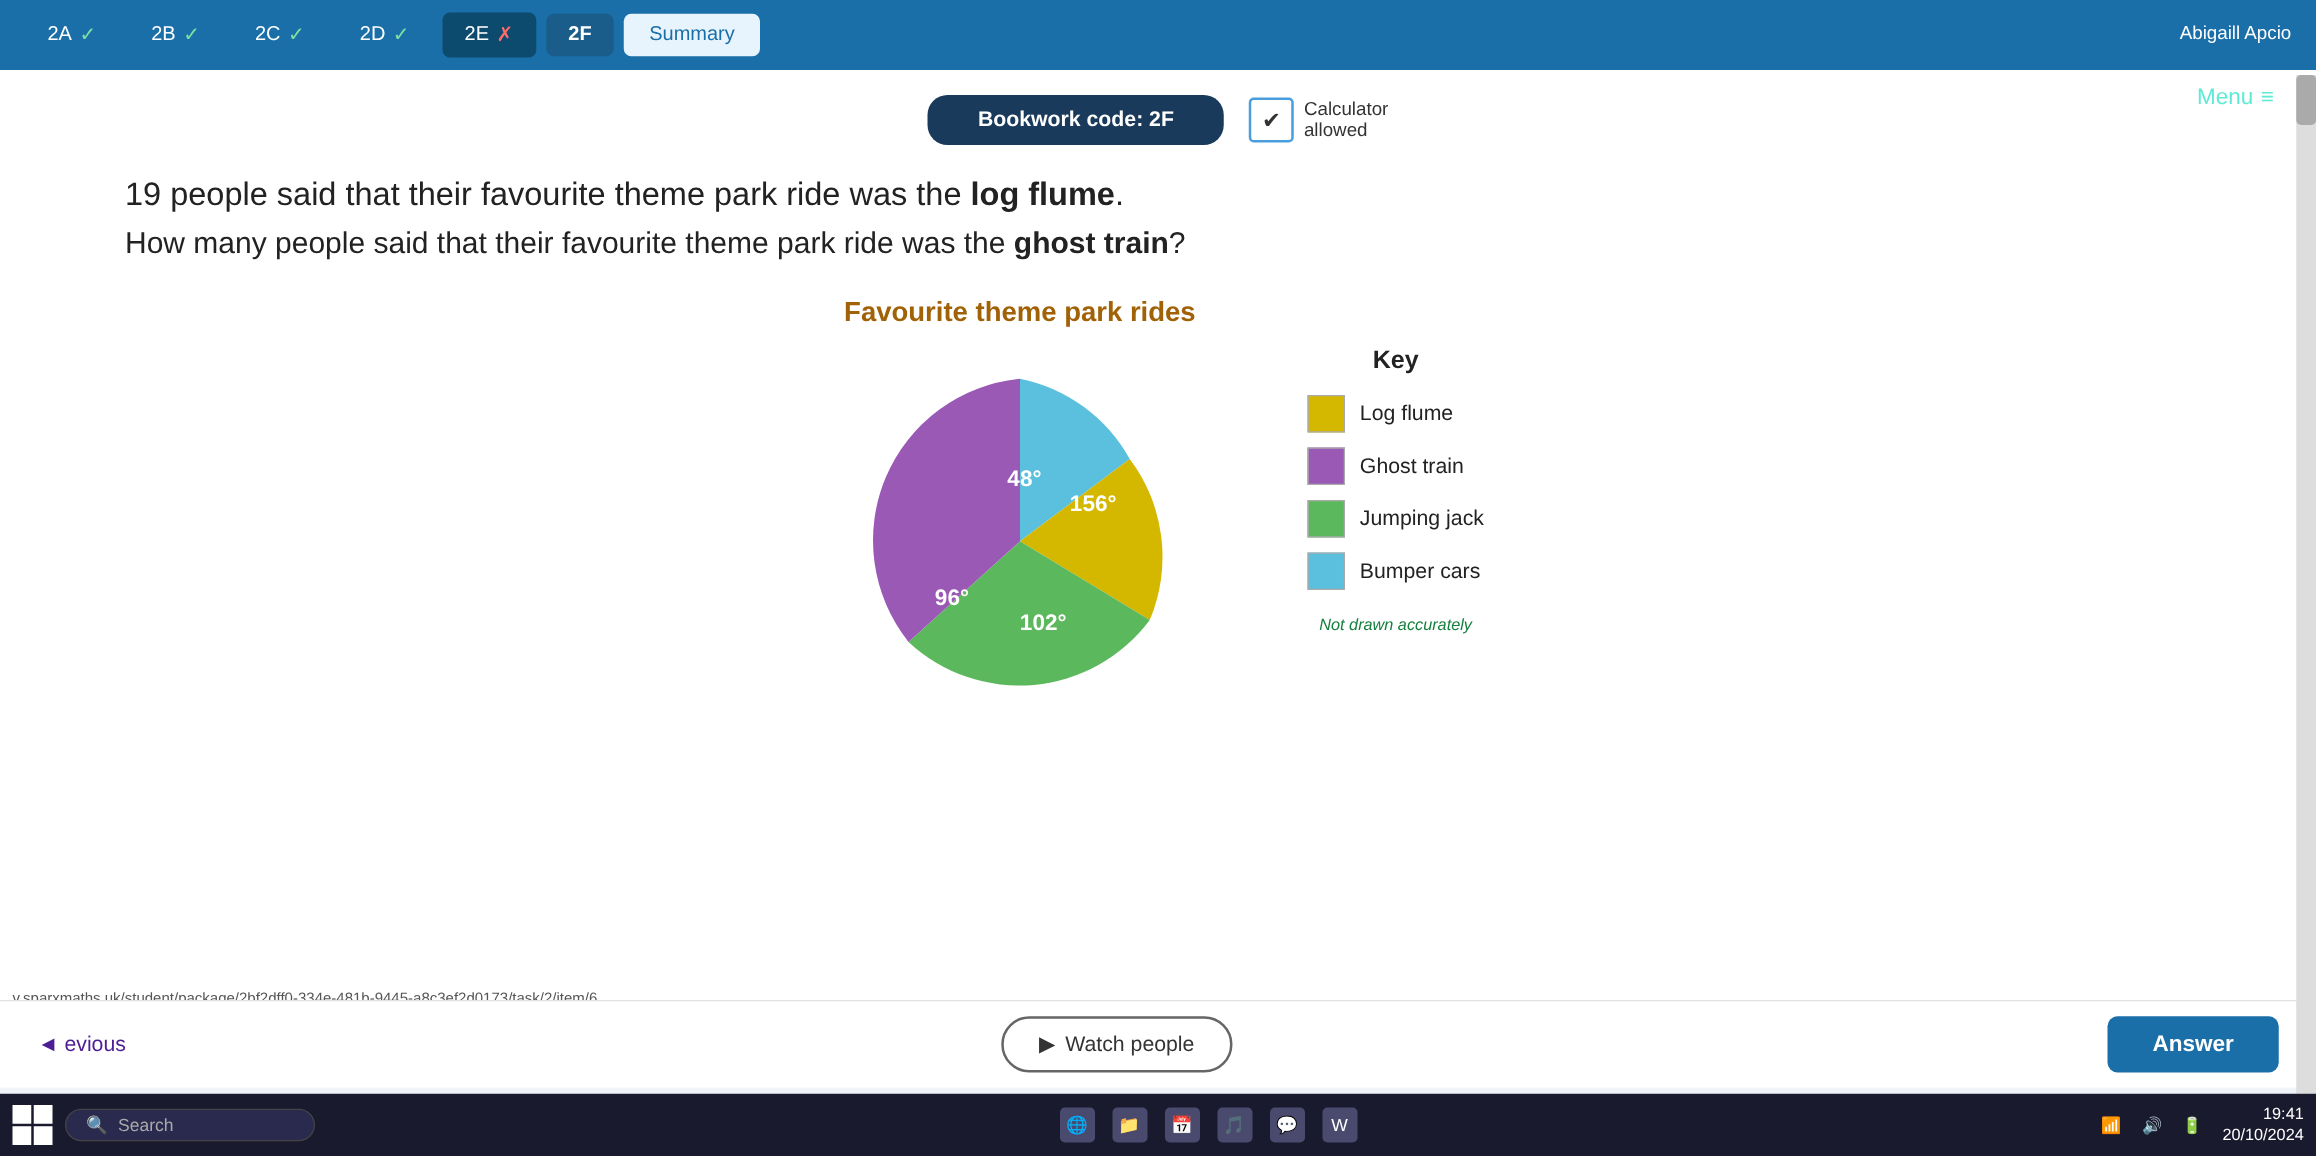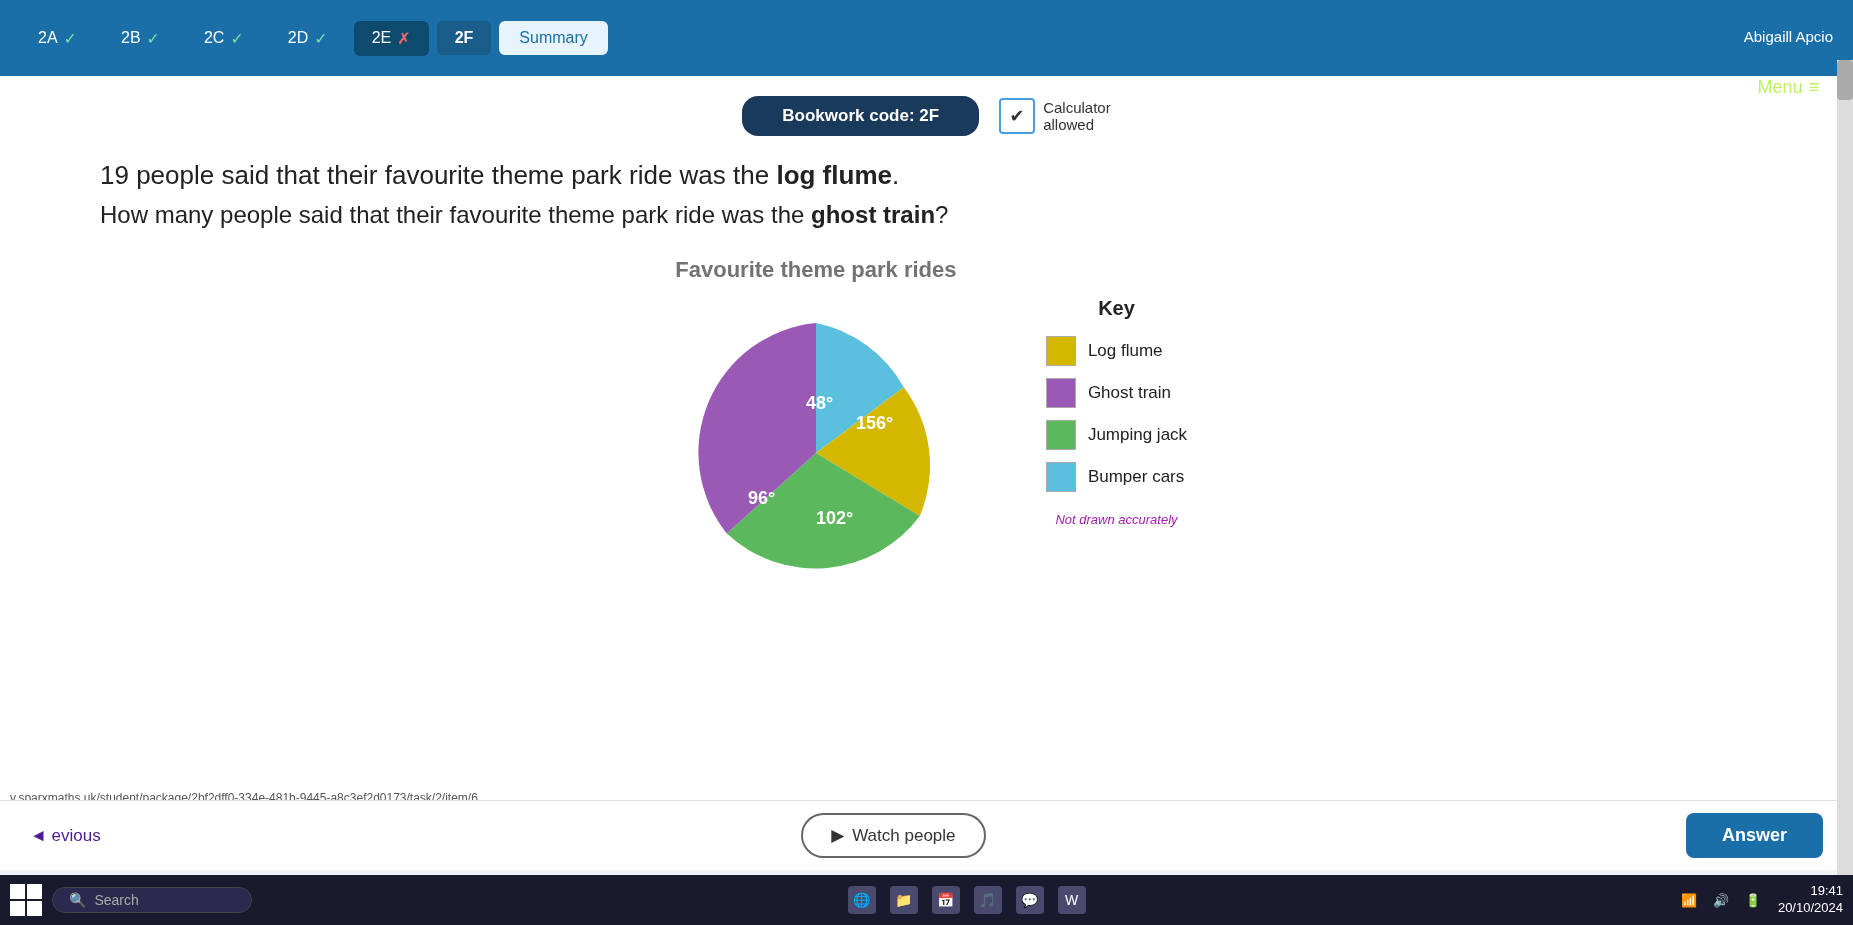--- a/index.html
+++ b/index.html
@@ -12,21 +12,21 @@
       position: relative;
     }
 
     
     .top-nav {
       background: #1a6fa8;
       display: flex;
       align-items: center;
       justify-content: space-between;
       padding: 0 20px;
-      height: 76px;
+      height: 56px;
     }
     .nav-tabs {
       display: flex;
       align-items: center;
       gap: 8px;
     }
     .nav-tab {
       background: #0c4a6e;
       color: white;
       border: none;
@@ -67,21 +67,21 @@
       align-items: center;
       gap: 32px;
       color: white;
       font-size: 15px;
       flex-direction: column;
     }
     .xp-badge { font-weight: bold; }
     .menu-btn {
       background: none;
       border: none;
-      color: #bef264;
+      color: #5eead4;
       font-size: 18px;
       cursor: pointer;
       display: flex;
       align-items: center;
       gap: 6px;
     }
 
     
     .main-content {
       padding: 20px 80px;
@@ -149,21 +149,21 @@
       align-items: flex-start;
       gap: 80px;
       margin-top: 10px;
     }
     .chart-container {
       text-align: center;
     }
     .chart-title {
       font-size: 22px;
       font-weight: bold;
-      color: #737373;
+      color: #a16207;
       margin-bottom: 20px;
     }
 
     
     .pie-wrapper {
       position: relative;
       width: 300px;
       height: 300px;
     }
     .pie-wrapper svg {
@@ -200,21 +200,21 @@
       color: #222;
     }
     .key-swatch {
       width: 30px;
       height: 30px;
       border: 1px solid #aaa;
       flex-shrink: 0;
     }
     .not-drawn {
       font-size: 13px;
-      color: #a21caf;
+      color: #15803d;
       margin-top: 20px;
       font-style: italic;
       text-align: center;
     }
 
     
     .bottom-bar {
       position: absolute;
       bottom: 55px;
       left: 0;

